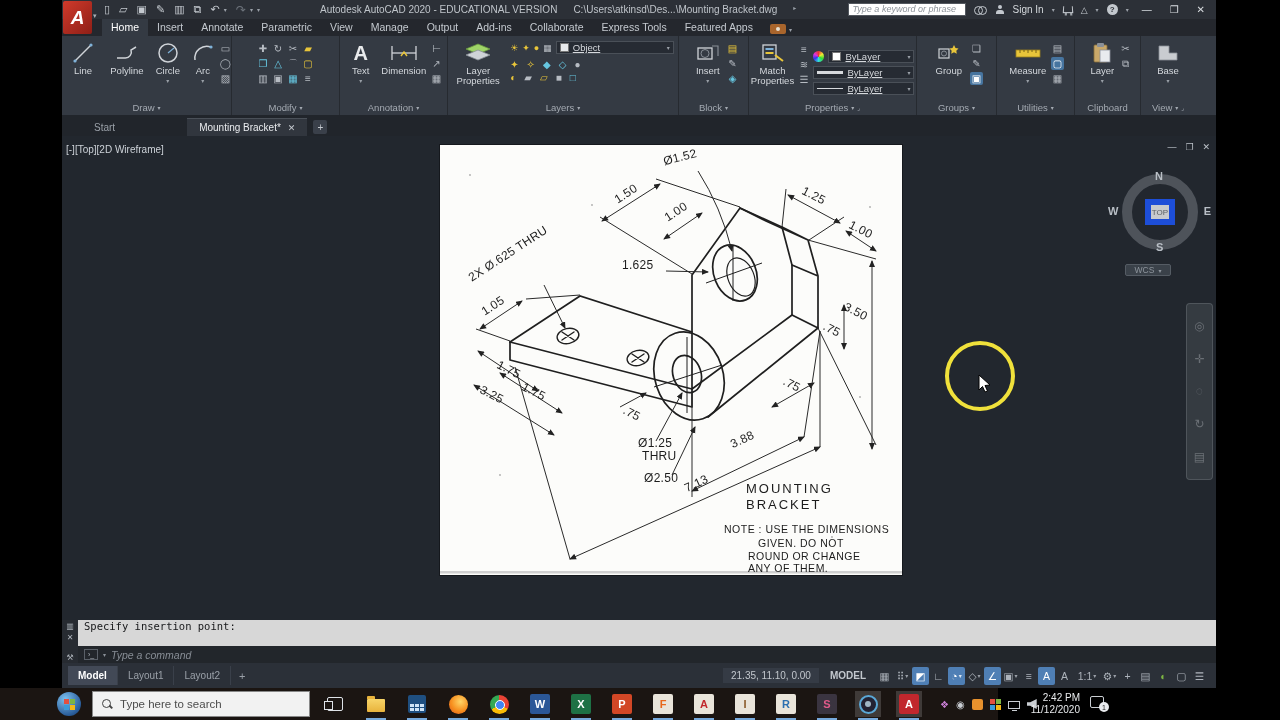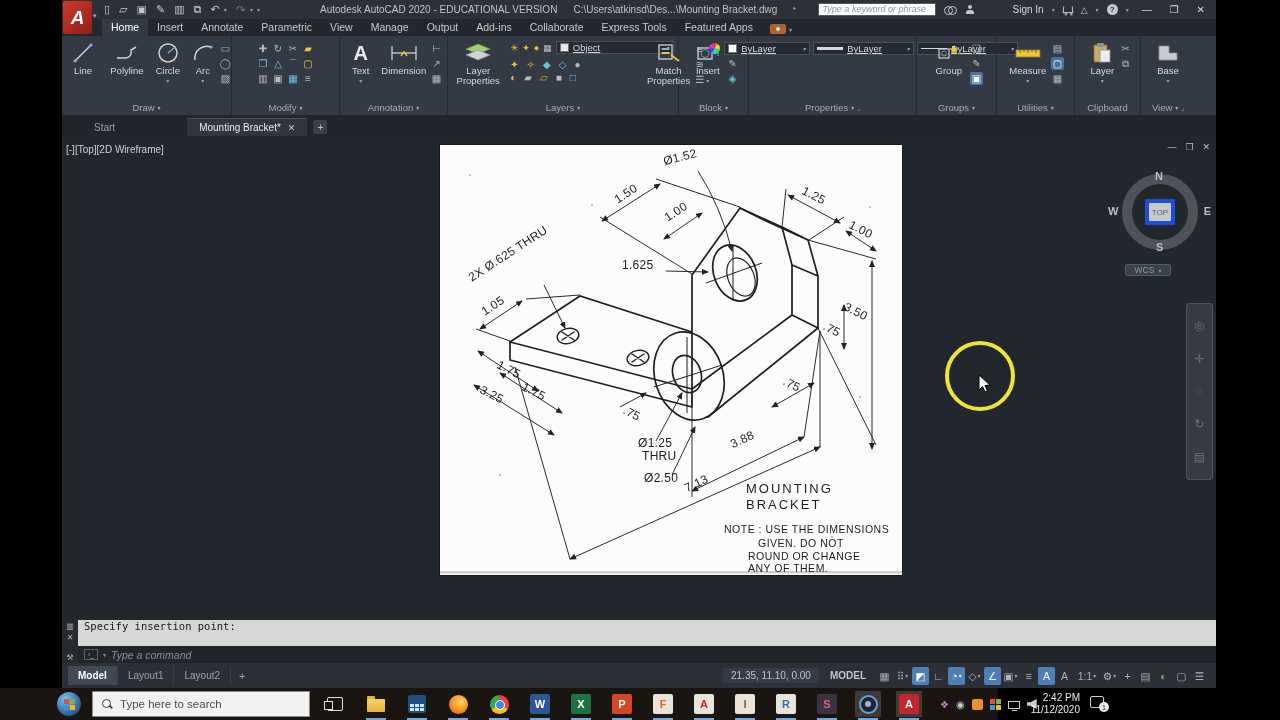--- a/index.html
+++ b/index.html
@@ -76,21 +76,21 @@
   
   #viewport { position:absolute; left:0; top:136px; width:100%; height:484px; background:#22272e; overflow:hidden; }
   #vp-label { position:absolute; left:4px; top:8px; font-size:10px; color:#cdd2d8; }
   #vp-controls { position:absolute; right:6px; top:6px; display:flex; gap:9px; color:#bdc3ca; font-size:9px; }
   #paper { position:absolute; left:378px; top:9px; width:462px; height:430px; background:#fcfcfa; box-shadow:0 0 0 1px #15181d; }
   #paper svg { display:block; }
 
   
   #viewcube { position:absolute; left:1060px; top:38px; width:76px; height:76px; }
   #vc-ring { position:absolute; left:0; top:0; width:76px; height:76px; border-radius:50%; border:10px solid rgba(150,156,163,.38); }
-  #vc-top { position:absolute; left:23px; top:25px; width:30px; height:26px; background:#c7cacd; border:4px solid #1d4ed8; color:#5c6165; font-size:8px; display:flex; align-items:center; justify-content:center; }
+  #vc-top { position:absolute; left:23px; top:25px; width:30px; height:26px; background:#c7cacd; border:6px solid #1d4ed8; color:#5c6165; font-size:8px; display:flex; align-items:center; justify-content:center; }
   .vc-l { position:absolute; color:#b9bfc6; font-size:11px; font-weight:bold; }
   #vc-n { left:33px; top:-4px; } #vc-s { left:34px; bottom:-3px; } #vc-w { left:-14px; top:31px; } #vc-e { right:-13px; top:31px; }
   #wcs { position:absolute; left:1063px; top:128px; width:46px; height:12px; background:#3a4149; border:1px solid #555c64; border-radius:2px; color:#8e959d; font-size:8.5px; display:flex; align-items:center; justify-content:center; gap:4px; }
   #navbar { position:absolute; left:1124px; top:167px; width:27px; height:177px; background:rgba(125,131,138,.22); border:1px solid rgba(160,166,173,.25); border-radius:4px; display:flex; flex-direction:column; align-items:center; justify-content:space-around; padding:6px 0; }
   #navbar span { color:rgba(205,210,216,.35); font-size:12px; }
 
   
   #hl-circle { position:absolute; left:883px; top:205px; width:70px; height:70px; border-radius:50%; border:4px solid #f0e13b; }
   #cursor { position:absolute; left:916px; top:238px; }
 
@@ -187,21 +187,21 @@
       <span>Autodesk AutoCAD 2020 - EDUCATIONAL VERSION</span>
       <span>C:\Users\atkinsd\Des...\Mounting Bracket.dwg</span>
       <span class="tinycaret">▸</span>
     </div>
     <div id="title-right">
       <div id="tb-search">
         <span>Type a keyword or phrase</span>
       </div>
       <span class="binocs"></span>
       <span class="person"></span>
-      <span style="font-size:10px;color:#d4d8dc;margin-left:30px;">Sign In</span>
+      <span style="font-size:10px;color:#d4d8dc;">Sign In</span>
       <span class="tinycaret">▾</span>
       <span class="cart"></span>
       <span class="tri">△</span>
         <span class="tinycaret">▾</span>
       <span class="helpq">?</span>
       <span class="tinycaret">▾</span>
       <span class="wbtn">—</span>
       <span class="wbtn">❐</span>
       <span class="wbtn">✕</span>
     </div>
@@ -414,21 +414,21 @@
                 <path d="M14,12 L22,18" stroke="#e8c53a" stroke-width="2"></path>
               </svg>
             </span>
           <span class="blabel">Match Properties</span>
         </div>
         <div class="scol" style="margin-top:4px;">
           <span>≡</span>
           <span>≋</span>
           <span>☰</span>
         </div>
-        <div style="display:flex;flex-direction:row;gap:3px;margin-top:3px;align-items:center;">
+        <div style="display:flex;flex-direction:column;gap:3px;margin-top:11px;align-items:center;">
           <div style="display:flex;align-items:center;gap:4px;">
             <span class="colorwheel"></span>
             <div class="combo" style="width:86px;">
               <span class="chip"></span>
               <span class="cv">ByLayer</span>
               <span class="cc">▾</span>
             </div>
           </div>
           <div class="combo" style="width:101px;">
             <span class="lwline"></span>

